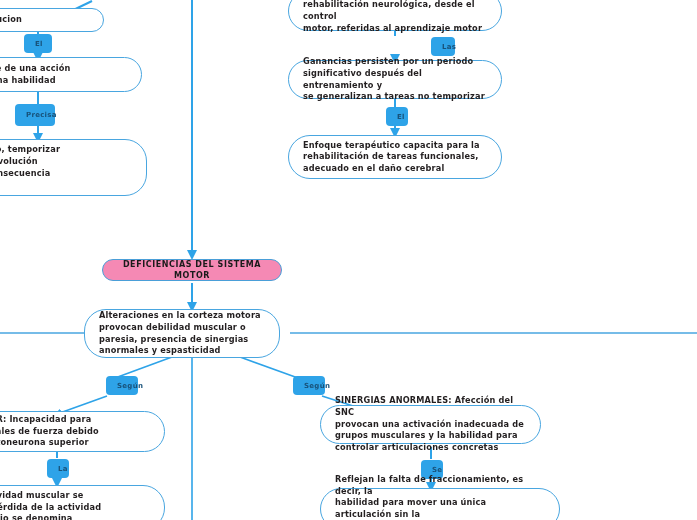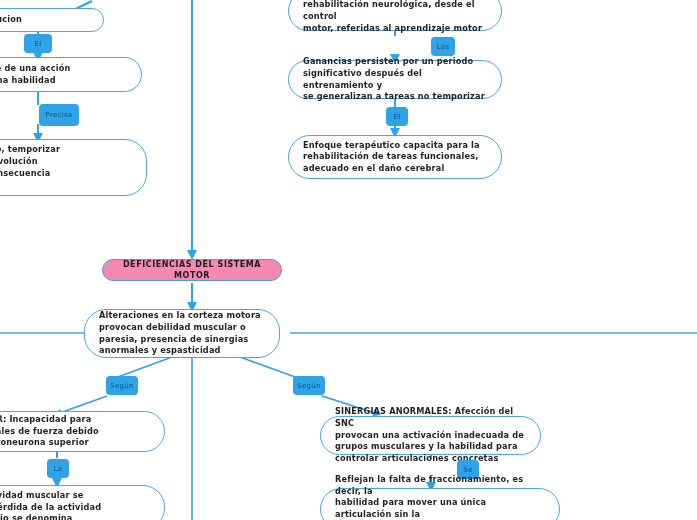--- a/index.html
+++ b/index.html
@@ -53,29 +53,28 @@
     text-align: center;
     color: #1b1b1b;
   }
   .badge {
     position: absolute;
     box-sizing: border-box;
     background: #2ea3e8;
     border-radius: 4px;
     display: flex;
     align-items: center;
-    justify-content: center;
     color: #18527a;
     font-size: 7px;
-    font-weight: normal;
+    font-weight: bold;
     letter-spacing: 0.04em;
     padding: 0 11px;
     height: 19px;
   }
-  .badge.tall { height: 22px; margin-left: 24px; }
+  .badge.tall { height: 22px; }
 </style>
 </head>
 <body>
 
 <div id="canvas">
 
   <svg class="edges" viewBox="0 0 697 520" xmlns="http://www.w3.org/2000/svg">
     <defs>
       <marker id="arrow" viewBox="0 0 10 10" refX="6" refY="5" markerWidth="5" markerHeight="5" orient="auto-start-reverse">
         <path d="M 0 0 L 10 5 L 0 10 z" fill="#2ea3e8"></path>
@@ -194,28 +193,28 @@
   <div class="badge" style="left:47px; top:459px; width:20px;">
     <span>La</span>
   </div>
 
   <div class="node" style="left:-88px; top:485px; width:253px; height:45px;">
     <span class="txt">total de la actividad muscular se
 na plejía y la pérdida de la actividad
 r en grado medio se denomina</span>
   </div>
 
-  <div class="node" style="left:320px; top:416px; width:221px; height:39px;">
+  <div class="node" style="left:320px; top:405px; width:221px; height:39px;">
     <span class="txt">SINERGIAS ANORMALES: Afección del SNC
 provocan una activación inadecuada de
 grupos musculares y la habilidad para
 controlar articulaciones concretas</span>
   </div>
 
-  <div class="badge" style="left:421px; top:460px; width:20px;margin-left:36px;">
+  <div class="badge" style="left:421px; top:460px; width:20px;">
     <span>Se</span>
   </div>
 
   <div class="node" style="left:320px; top:488px; width:240px; height:42px;">
     <span class="txt">Reflejan la falta de fraccionamiento, es decir, la
 habilidad para mover una única articulación sin la
 necesidad de realizar movimientos simultáneos</span>
   </div>
 
 </div>

